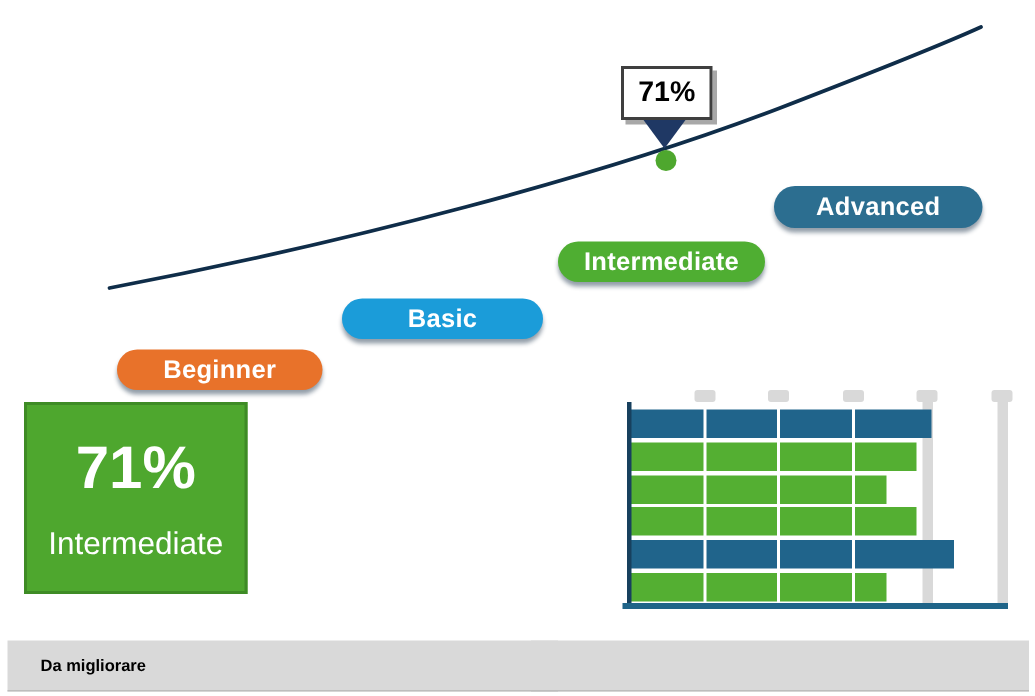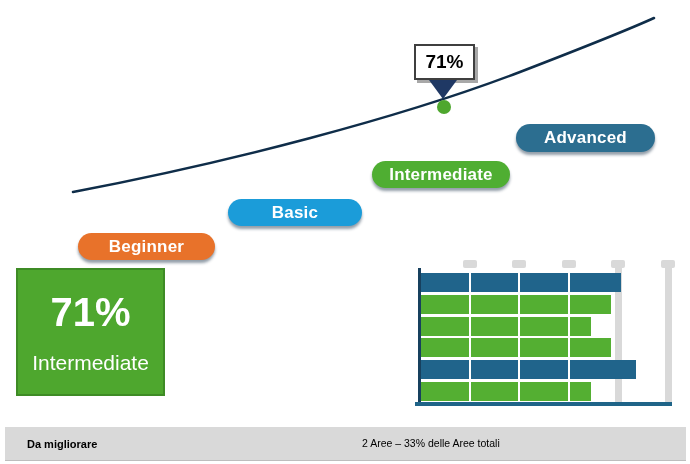--- a/index.html
+++ b/index.html
@@ -100,16 +100,15 @@
       <div class="grid-thin" style="left: 152.8px;"></div>
       <div class="tick-cap" style="left: 146.8px;"></div>
       <div class="tick-cap" style="left: 196.4px;"></div>
       <div class="tick-cap" style="left: 246px;"></div>
     </div>
 
   <div class="footer-box" style="left:5px;width:345px;padding-left:22px;">
     <div class="t">Da migliorare</div>
   </div>
   <div class="footer-box" style="left:354px;width:324px;padding-left:8px;">
-    <div class="s">2 Aree – 33% delle Aree totali</div>
   </div>
 
 </div>
 
 </body></html>

